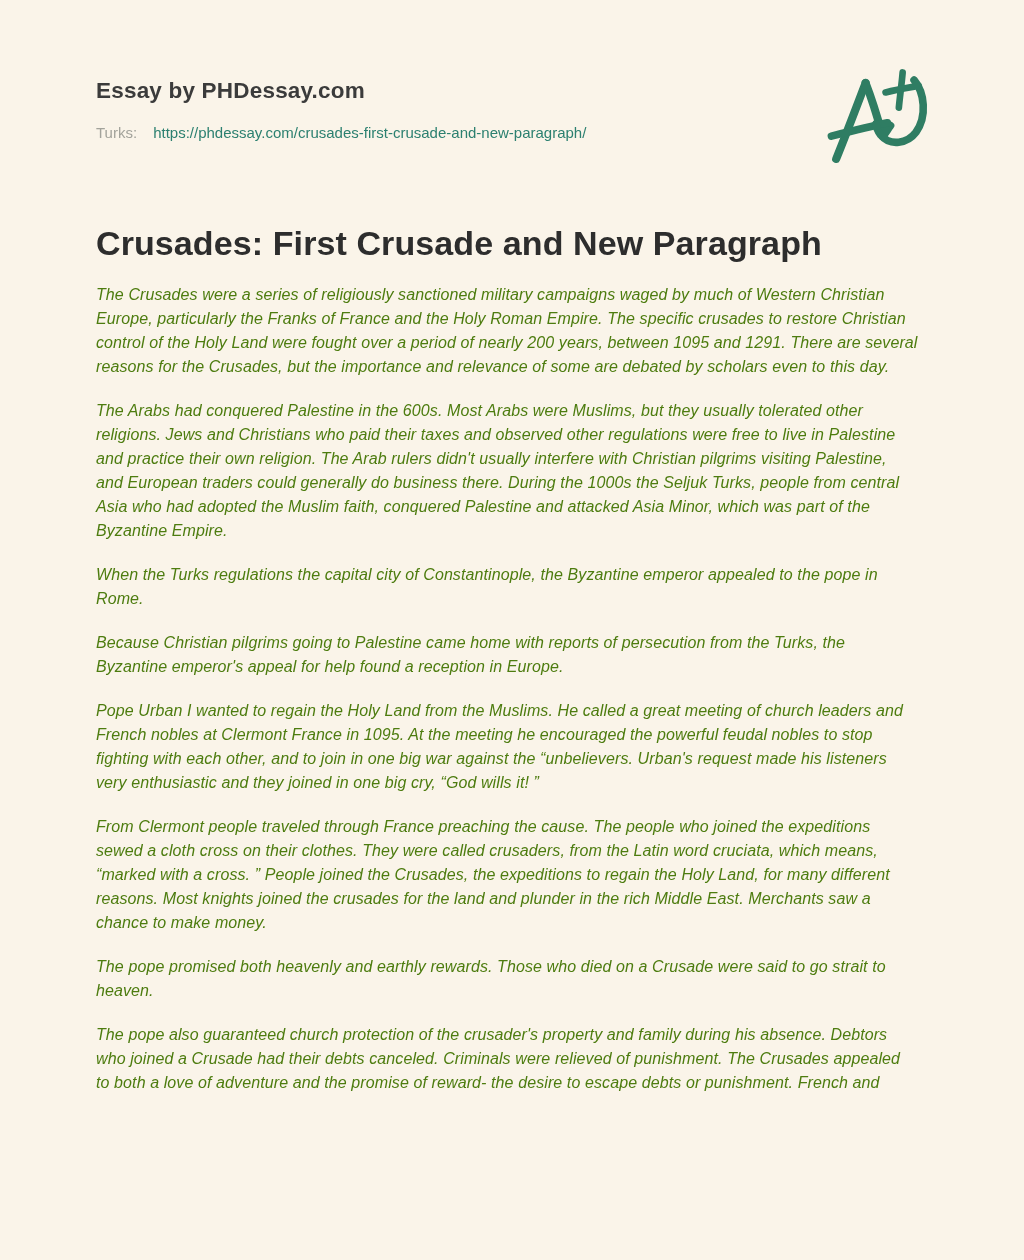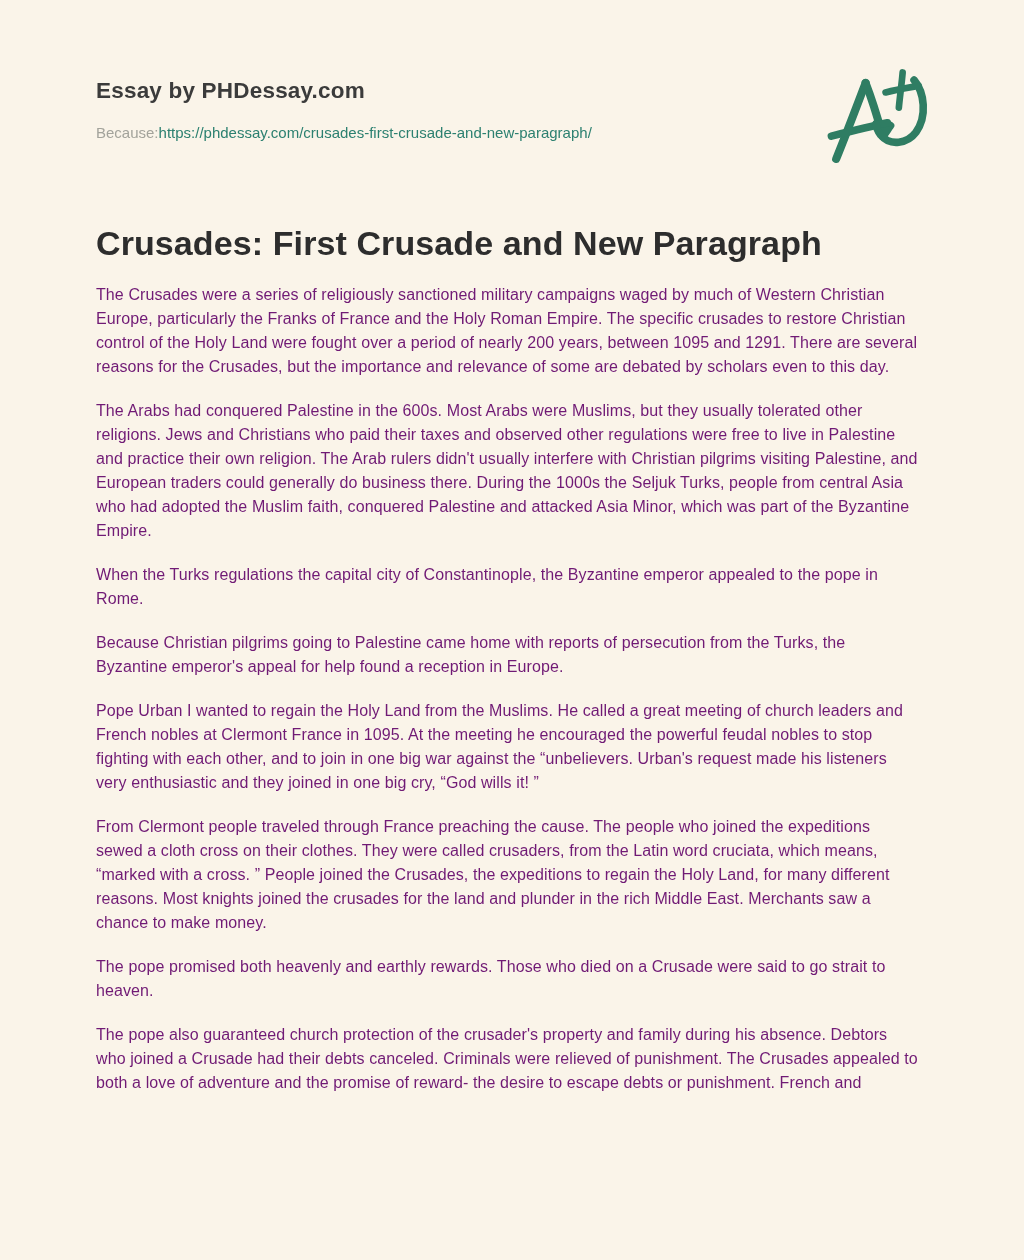--- a/index.html
+++ b/index.html
@@ -25,21 +25,21 @@
   }
   .source-line {
     margin-top: 17px;
     font-size: 15px;
     line-height: 20px;
     color: #a3a39b;
   }
   .source-line a {
     color: #2c8070;
     text-decoration: none;
-    margin-left: 0;
+    margin-left: 16px;
   }
   .logo {
     position: absolute;
     top: 66px;
     left: 820px;
     width: 114px;
     height: 106px;
   }
   .logo svg { width: 100%; height: 100%; }
   .article-title {
@@ -50,33 +50,34 @@
     letter-spacing: 0.1px;
     line-height: 36px;
   }
   .article-body {
     margin-top: 22px;
     width: 822px;
   }
   .article-body p {
     font-size: 16px;
     line-height: 24px;
-    color: #701a75;
+    color: #4d7c0f;
     letter-spacing: 0.1px;
     margin-bottom: 20px;
+    font-style: italic;
   }
 </style>
 </head>
 <body>
 
 <div class="page">
 
   <div class="brand-title">Essay by PHDessay.com</div>
 
-  <div class="source-line"><span>Because:</span><a href="#">https://phdessay.com/crusades-first-crusade-and-new-paragraph/</a></div>
+  <div class="source-line"><span>Turks:</span><a href="#">https://phdessay.com/crusades-first-crusade-and-new-paragraph/</a></div>
 
   <div class="logo">
     <svg viewBox="0 0 120 110" fill="none" xmlns="http://www.w3.org/2000/svg">
 
       <path d="M 17 97 C 28 70 40 38 48 17" stroke="#2f7d63" stroke-width="8.5" stroke-linecap="round"></path>
 
       <path d="M 48 17 C 55 35 61 55 66 73 C 68 71 71 66 74 62" stroke="#2f7d63" stroke-width="8.5" stroke-linecap="round" stroke-linejoin="round"></path>
 
       <path d="M 12 73 C 32 68 52 63 71 59" stroke="#2f7d63" stroke-width="8" stroke-linecap="round"></path>
 

